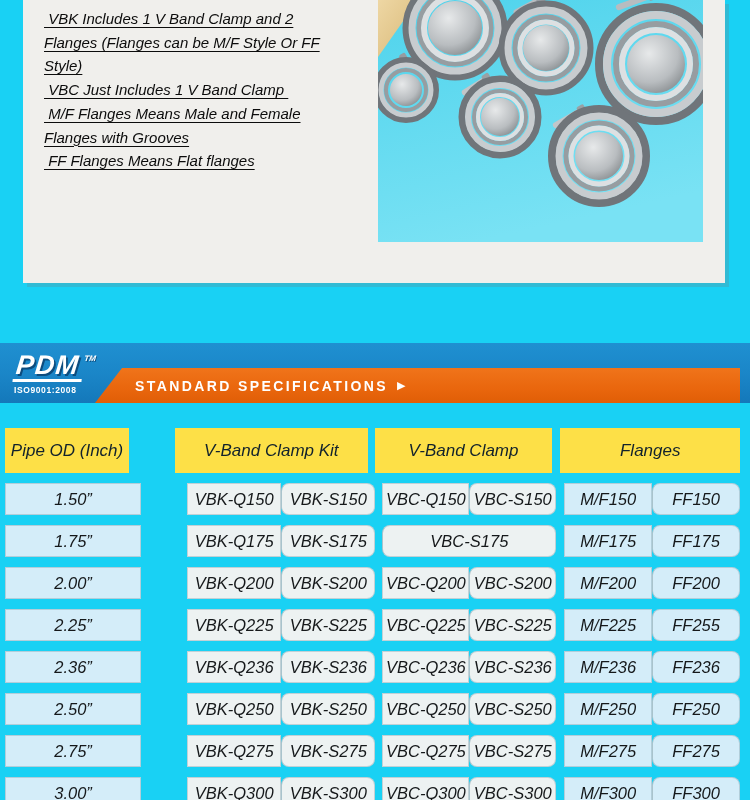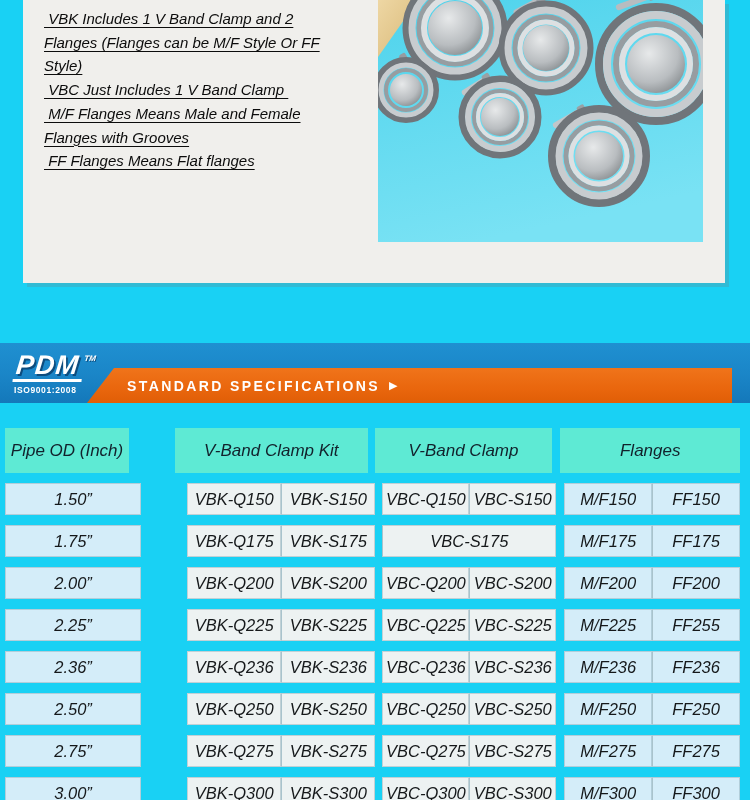--- a/index.html
+++ b/index.html
@@ -79,21 +79,21 @@
   }
   .pdm-cert {
     margin-top: 3px;
     font-size: 8.5px;
     font-weight: 700;
     letter-spacing: 0.6px;
     color: #ffffff;
   }
   .orange-banner {
     position: absolute;
-    left: 87px; top: 25px;
+    left: 95px; top: 25px;
     width: 645px; height: 35px;
     background: linear-gradient(180deg, #f0741a 0%, #e9660d 60%, #e05e06 100%);
     clip-path: polygon(27px 0, 100% 0, 100% 100%, 0 100%);
     display: flex;
     align-items: center;
     padding-left: 40px;
   }
   .banner-text {
     color: #ffffff;
     font-size: 14px;
@@ -110,21 +110,21 @@
   
   .spec-table {
     position: absolute;
     left: 5px; top: 428px;
     width: 735px;
   }
   .thead { display: flex; height: 45px; margin-bottom: 10px; }
   .trow  { display: flex; height: 32px; margin-bottom: 10px; }
 
   .hcell {
-    background: #5eead4;
+    background: #fde047;
     display: flex; align-items: center; justify-content: center;
     font-style: italic;
     font-size: 17px;
     color: #12222c;
   }
   .w-od     { width: 134px; margin-right: 7px; }
   .w-kit    { width: 208px; margin-right: 7px; margin-left: 39px; }
   .w-clamp  { width: 192px; margin-right: 8px; }
   .w-flange { width: 194px; }
 
@@ -132,21 +132,21 @@
   .cell {
     display: flex; align-items: center; justify-content: center;
     font-style: italic;
     font-size: 16.5px;
     color: #15181a;
     background: #edf2f2;
     border: 1px solid rgba(128,160,172,0.40);
   }
   .cell.od { width: 150px; margin-right: 7px; }
   .half { flex: 1; }
-  .split { border-left: 1px solid #a9c3cc; }
+  .split { border-left: 1px solid #a9c3cc; border-radius: 8px; }
   .tint { background: #d4edf9; }
 </style>
 </head>
 <body>
 
 <div class="stage">
 
   <div class="panel">
     <div class="info-lines">
         <div class="info-line"> VBK Includes 1 V Band Clamp and 2</div>

